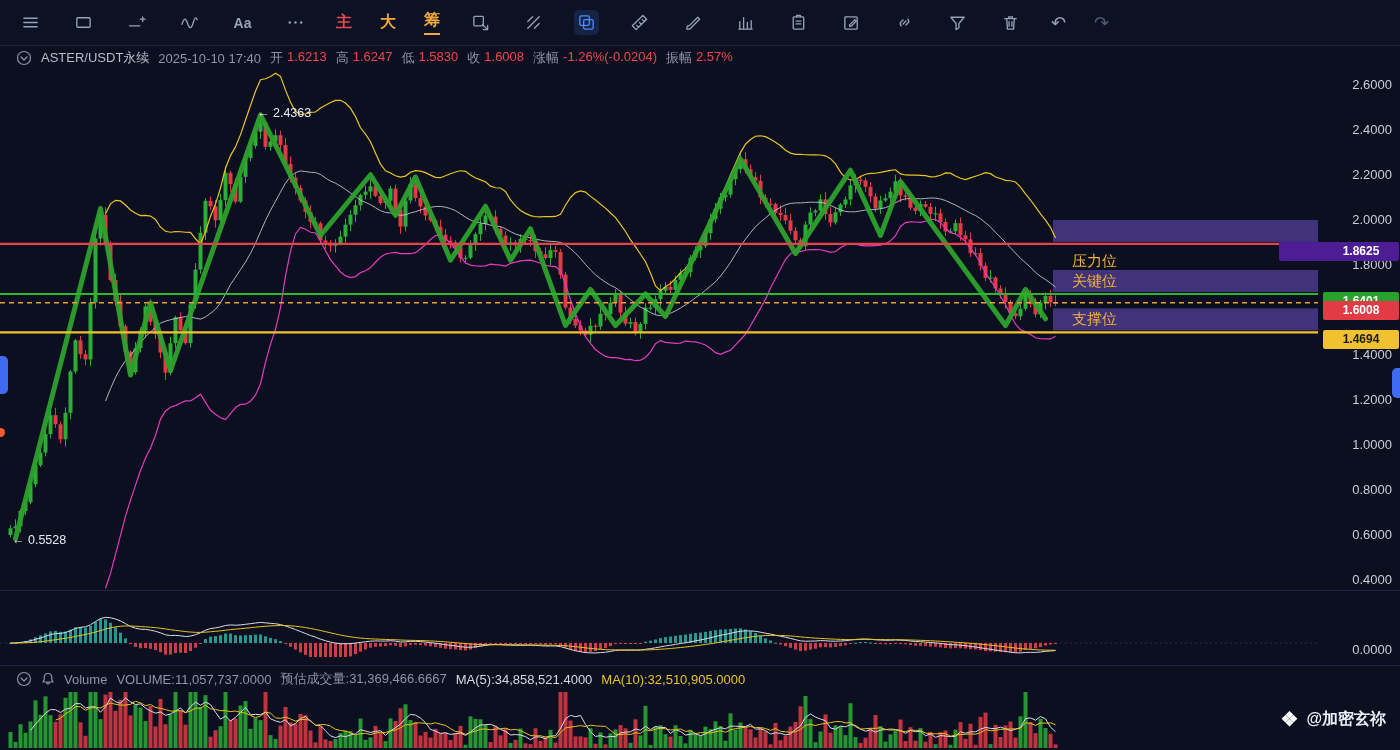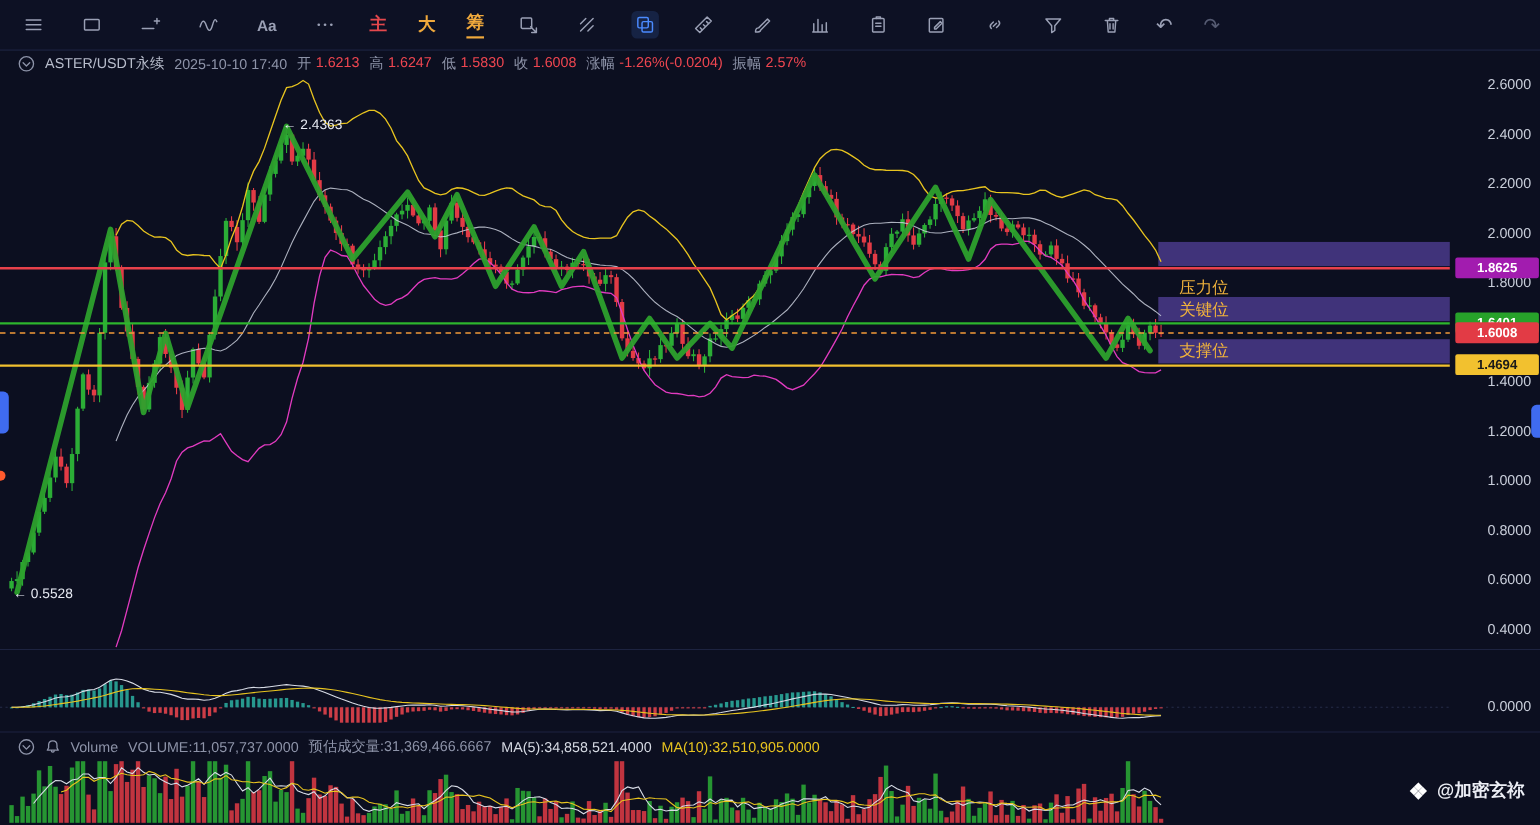--- a/index.html
+++ b/index.html
@@ -22,21 +22,21 @@
   .glyph.dim{color:#555b72;}
   
   .legend{position:absolute;left:16px;display:flex;align-items:center;gap:9px;font-size:13px;
           white-space:nowrap;z-index:4;}
   .pair{display:flex;gap:4px;}
   .c-gray{color:#8d93a8;} .c-sym{color:#b8bdcc;} .c-red{color:#ef4650;}
   .c-light{color:#d5d9e2;} .c-yellow{color:#e8c41f;} .c-magenta{color:#e23bc0;} .c-green{color:#2fae3e;}
   .mini-ic svg{display:block;stroke:#8d93a8;fill:none;stroke-width:1.2;stroke-linecap:round;stroke-linejoin:round;}
   #legend-symbol{top:49px;} #legend-boll{top:72px;} #legend-macd{top:595px;} #legend-volume{top:670px;}
   
-  #price-axis{position:absolute;top:0;right:0;width:82px;height:542px;z-index:3;}
+  #price-axis{position:absolute;top:8px;right:0;width:82px;height:542px;z-index:3;}
   .tick{position:absolute;right:8px;width:72px;text-align:right;font-size:13px;color:#c8cdd9;}
   .badge{position:absolute;right:1px;width:76px;height:19px;line-height:19px;text-align:center;
          font-size:12px;font-weight:bold;border-radius:2px;}
   
   #band-labels{position:absolute;inset:0;z-index:2;pointer-events:none;}
   .band-label{position:absolute;left:1072px;height:18px;font-size:15px;color:#f0b23c;}
   
   .annot{position:absolute;color:#e6e9f2;font-size:12.5px;z-index:2;}
   #annot-high{left:257px;top:106px;} #annot-low{left:12px;top:533px;}
   
@@ -1080,21 +1080,21 @@
       <div class="tick" style="top: 159px;">2.2000</div>
       <div class="tick" style="top: 204px;">2.0000</div>
       <div class="tick" style="top: 249px;">1.8000</div>
       <div class="tick" style="top: 339px;">1.4000</div>
       <div class="tick" style="top: 384px;">1.2000</div>
       <div class="tick" style="top: 429px;">1.0000</div>
       <div class="tick" style="top: 474px;">0.8000</div>
       <div class="tick" style="top: 519px;">0.6000</div>
       <div class="tick" style="top: 564px;">0.4000</div>
       <div class="tick" style="top: 634px;">0.0000</div>
-      <div class="badge" style="top: 233.938px; background: #a21caf; color: rgb(255, 255, 255);">1.8625</div>
+      <div class="badge" style="top: 233.938px; background: #4c1d95; color: rgb(255, 255, 255); padding-left: 44px;">1.8625</div>
       <div class="badge" style="top: 283.978px; background: rgb(39, 162, 42); color: rgb(255, 255, 255);">1.6401</div>
       <div class="badge" style="top: 292.82px; background: rgb(226, 59, 69); color: rgb(255, 255, 255);">1.6008</div>
       <div class="badge" style="top: 322.385px; background: rgb(242, 193, 47); color: rgb(26, 26, 26);">1.4694</div>
     </div>
 
   <div id="band-labels">
       <div class="band-label" style="top: 237px; margin-top: 15px;">压力位</div>
       <div class="band-label" style="top: 271.978px;">关键位</div>
       <div class="band-label" style="top: 310.385px;">支撑位</div>
     </div>

